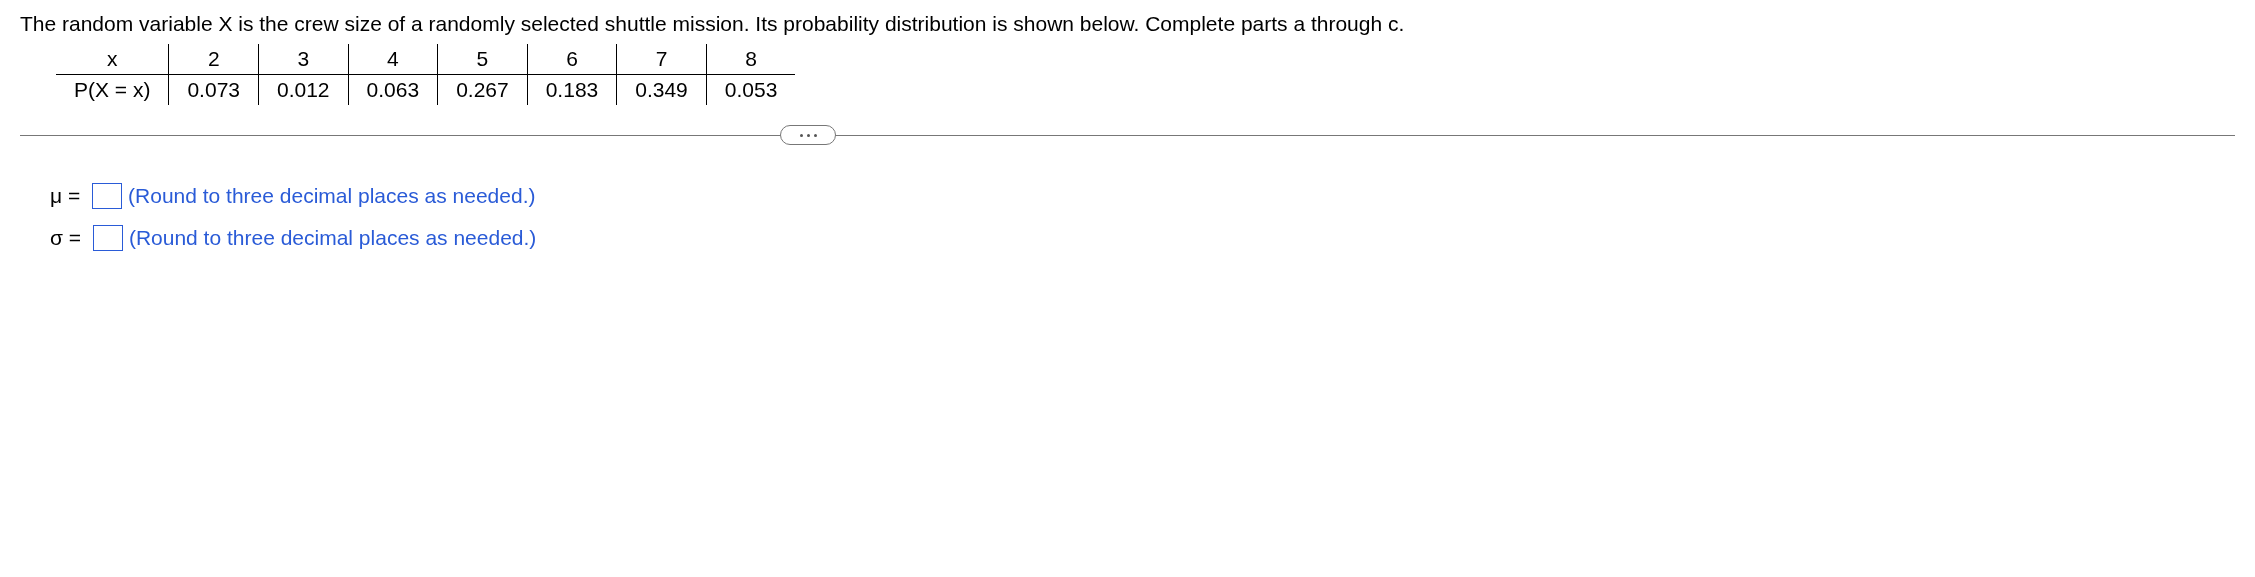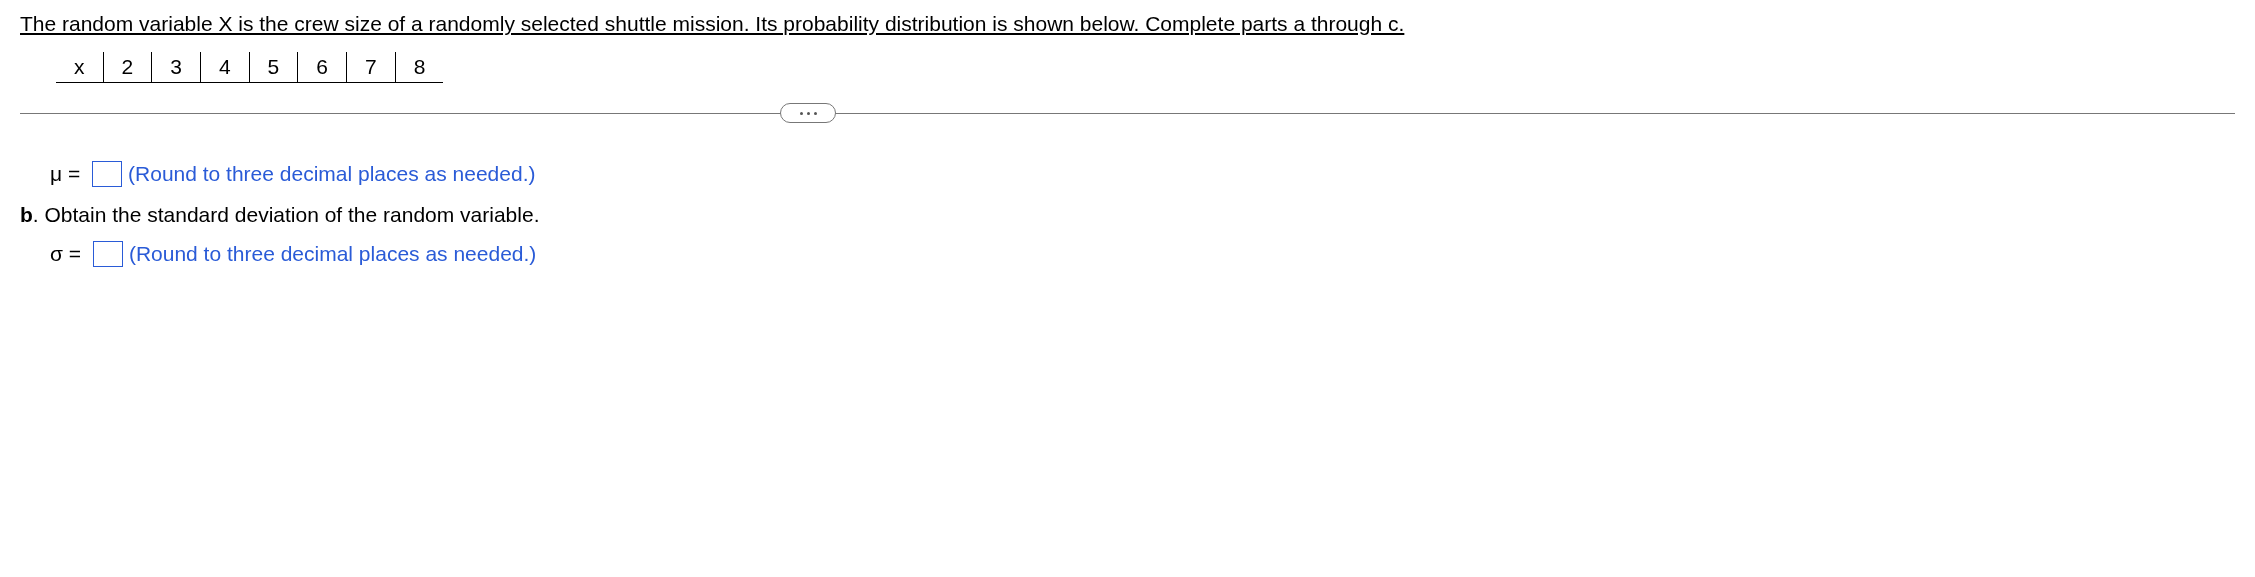--- a/index.html
+++ b/index.html
@@ -4,21 +4,21 @@
   <style>
     * { box-sizing: border-box; }
     body {
       font-family: Arial, Helvetica, sans-serif;
       font-size: 21px;
       color: #000;
       margin: 0;
       padding: 12px 20px 20px 20px;
       background: #fff;
     }
-    .intro { margin-bottom: 16px; text-decoration: underline; }
+    .intro { margin-bottom: 8px; }
     .table-wrap { padding-left: 36px; margin-bottom: 18px; }
     table { border-collapse: collapse; }
     td {
       padding: 3px 18px;
       text-align: center;
       border-right: 1px solid #000;
       font-size: 21px;
     }
     tr:first-child td { border-bottom: 1px solid #000; }
     tr td:last-child { border-right: none; }
@@ -80,20 +80,30 @@
         <tr>
       <td>x</td>
       <td>2</td>
       <td>3</td>
       <td>4</td>
       <td>5</td>
       <td>6</td>
       <td>7</td>
       <td>8</td>
     </tr>
+    <tr>
+      <td>P(X = x)</td>
+      <td>0.073</td>
+      <td>0.012</td>
+      <td>0.063</td>
+      <td>0.267</td>
+      <td>0.183</td>
+      <td>0.349</td>
+      <td>0.053</td>
+    </tr>
   </tbody>
     </table>
 </div>
 
 <div class="divider-row">
   <div class="divider-line"></div>
   <div class="more-pill">
     <span class="dot"></span>
     <span class="dot"></span>
     <span class="dot"></span>
@@ -102,21 +112,18 @@
 
 <div class="part">
   <div class="answer-row">
     <span class="sym">μ = </span>
     <span class="input-box"></span>
     <span class="hint">(Round to three decimal places as needed.)</span>
   </div>
 </div>
 
 <div class="part">
-  <div class="part-label">
-    <span class="bold">b</span><span>. Obtain the standard deviation of the random variable.</span>
-  </div>
   <div class="answer-row">
     <span class="sym">σ = </span>
     <span class="input-box"></span>
     <span class="hint">(Round to three decimal places as needed.)</span>
   </div>
 </div>
 
 </body></html>

